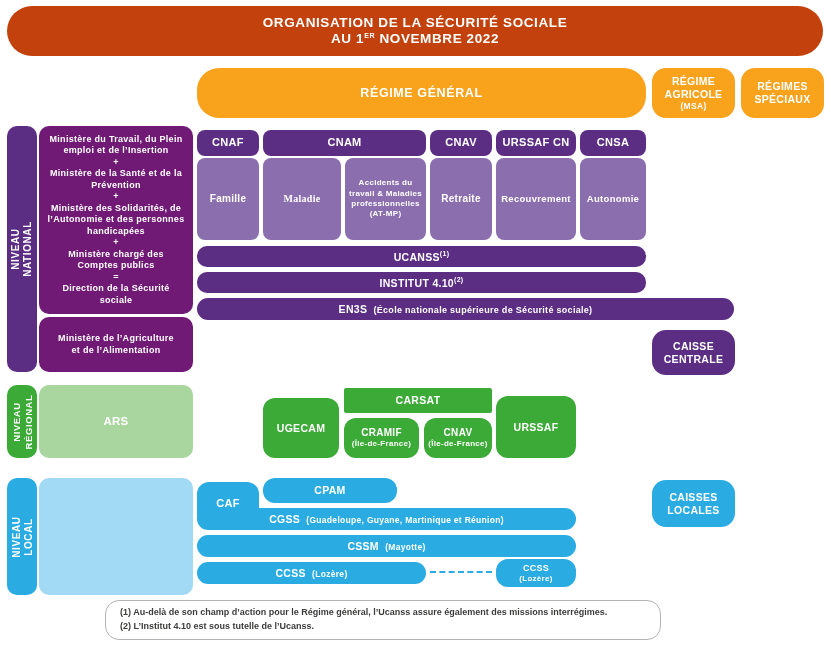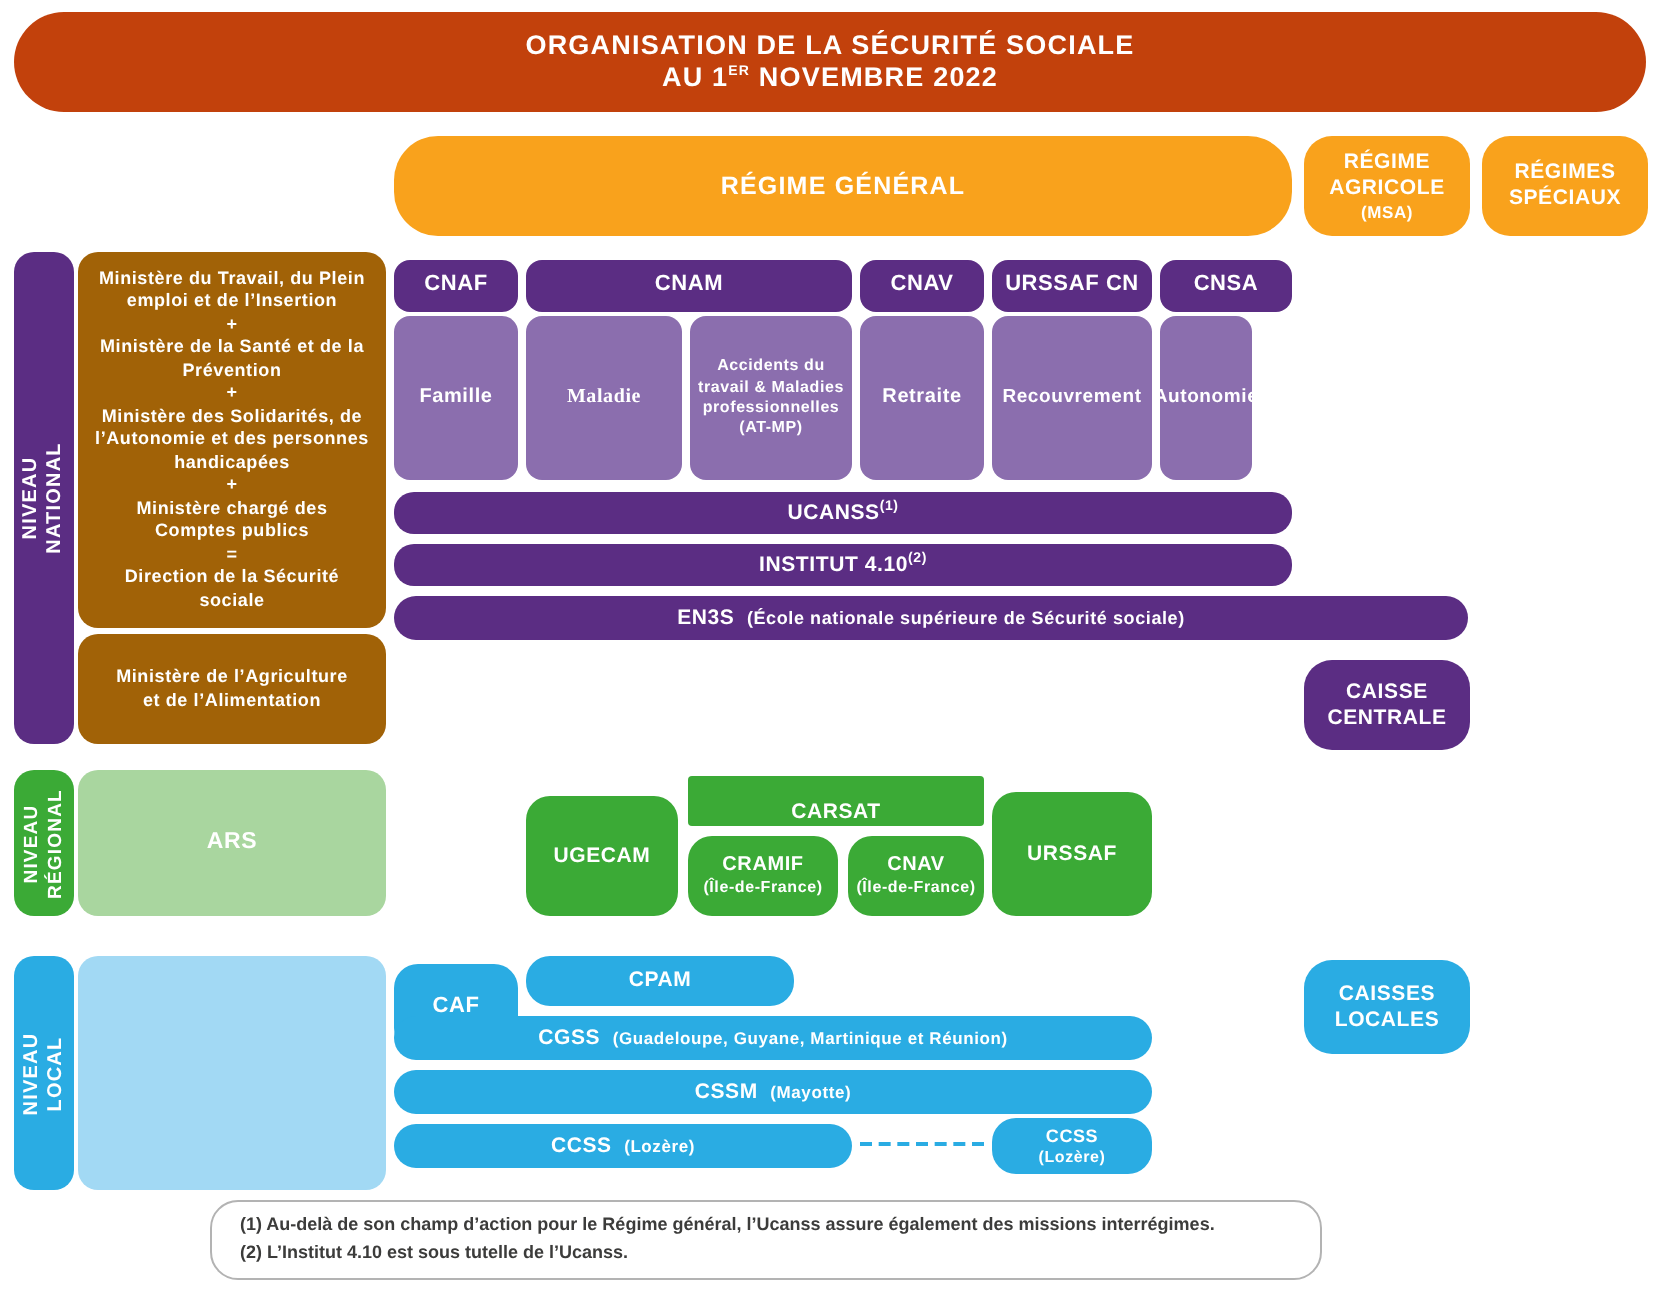--- a/index.html
+++ b/index.html
@@ -11,21 +11,21 @@
   .abs { position:absolute; }
   .box {
     position:absolute; display:flex; flex-direction:column;
     align-items:center; justify-content:center; text-align:center;
     color:#ffffff; font-weight:bold; line-height:1.2; letter-spacing:0.3px;
   }
   .bg-gray   { background:#c2410c; }
   .bg-orange { background:#F9A21C; }
   .bg-pdark  { background:#5B2D83; }
   .bg-pmid   { background:#8B6EAE; }
-  .bg-plight { background:#a16207;align-items:center; }
+  .bg-plight { background:#701a75;align-items:center; }
   .bg-green  { background:#3BAA36; }
   .bg-glight { background:#A9D69F; }
   .bg-blue   { background:#2AACE3; }
   .bg-blight { background:#A2D9F4; }
   .vtext {
     position:absolute; transform:rotate(-90deg);
     display:flex; flex-direction:row; gap:0; align-items:center; justify-content:center;
     color:#fff; font-weight:bold; text-align:center;
   }
   .vtext .vstack { display:flex; flex-direction:column; align-items:center; line-height:1.25; letter-spacing:0.6px; }
@@ -110,21 +110,21 @@
     </div>
   <div class="box bg-pmid" style="left:430px; top:158px; width:62px; height:82px; border-radius:8px; font-size:10px;">
       <div>Retraite</div>
     </div>
   <div class="box bg-pmid" style="left:345px; top:158px; width:81px; height:82px; border-radius:8px; font-size:8px; line-height:1.3; padding:2px 4px;">
       <div>Accidents du travail &amp; Maladies professionnelles (AT-MP)</div>
     </div>
   <div class="box bg-pmid" style="left:496px; top:158px; width:80px; height:82px; border-radius:8px; font-size:9.5px;">
       <div>Recouvrement</div>
     </div>
-  <div class="box bg-pmid" style="left:580px; top:158px; width:46px; height:82px; border-radius:8px; font-size:9.5px;">
+  <div class="box bg-pmid" style="left:580px; top:158px; width:66px; height:82px; border-radius:8px; font-size:9.5px;">
       <div>Autonomie</div>
     </div>
 
   <div class="box bg-pdark" style="left:197px; top:246px; width:449px; height:21px; border-radius:10px; font-size:10.5px;">
     <div><span>UCANSS</span><sup class="sup">(1)</sup></div>
   </div>
   <div class="box bg-pdark" style="left:197px; top:272px; width:449px; height:21px; border-radius:10px; font-size:10.5px;">
     <div><span>INSTITUT 4.10</span><sup class="sup">(2)</sup></div>
   </div>
   <div class="box bg-pdark" style="left:197px; top:298px; width:537px; height:22px; border-radius:11px; font-size:10.5px;">
@@ -146,21 +146,21 @@
   </div>
 
   <div class="box bg-glight" style="left:39px; top:385px; width:154px; height:73px; border-radius:10px; font-size:11.5px;">
       <div>ARS</div>
     </div>
 
   <div class="box bg-green" style="left:263px; top:398px; width:76px; height:60px; border-radius:12px; font-size:10.5px;">
       <div>UGECAM</div>
     </div>
 
-  <div class="box bg-green" style="left:344px; top:388px; width:148px; height:25px; border-radius:2px; font-size:10.5px;justify-content:flex-end;">
+  <div class="box bg-green" style="left:344px; top:388px; width:148px; height:25px; border-radius:2px; font-size:10.5px;">
       <div>CARSAT</div>
     </div>
 
   <div class="box bg-green" style="left:344px; top:418px; width:75px; height:40px; border-radius:12px; font-size:10px;">
     <div>CRAMIF</div>
     <div style="font-size:8px;">(Île-de-France)</div>
   </div>
 
   <div class="box bg-green" style="left:424px; top:418px; width:68px; height:40px; border-radius:12px; font-size:10px;">
     <div>CNAV</div>

